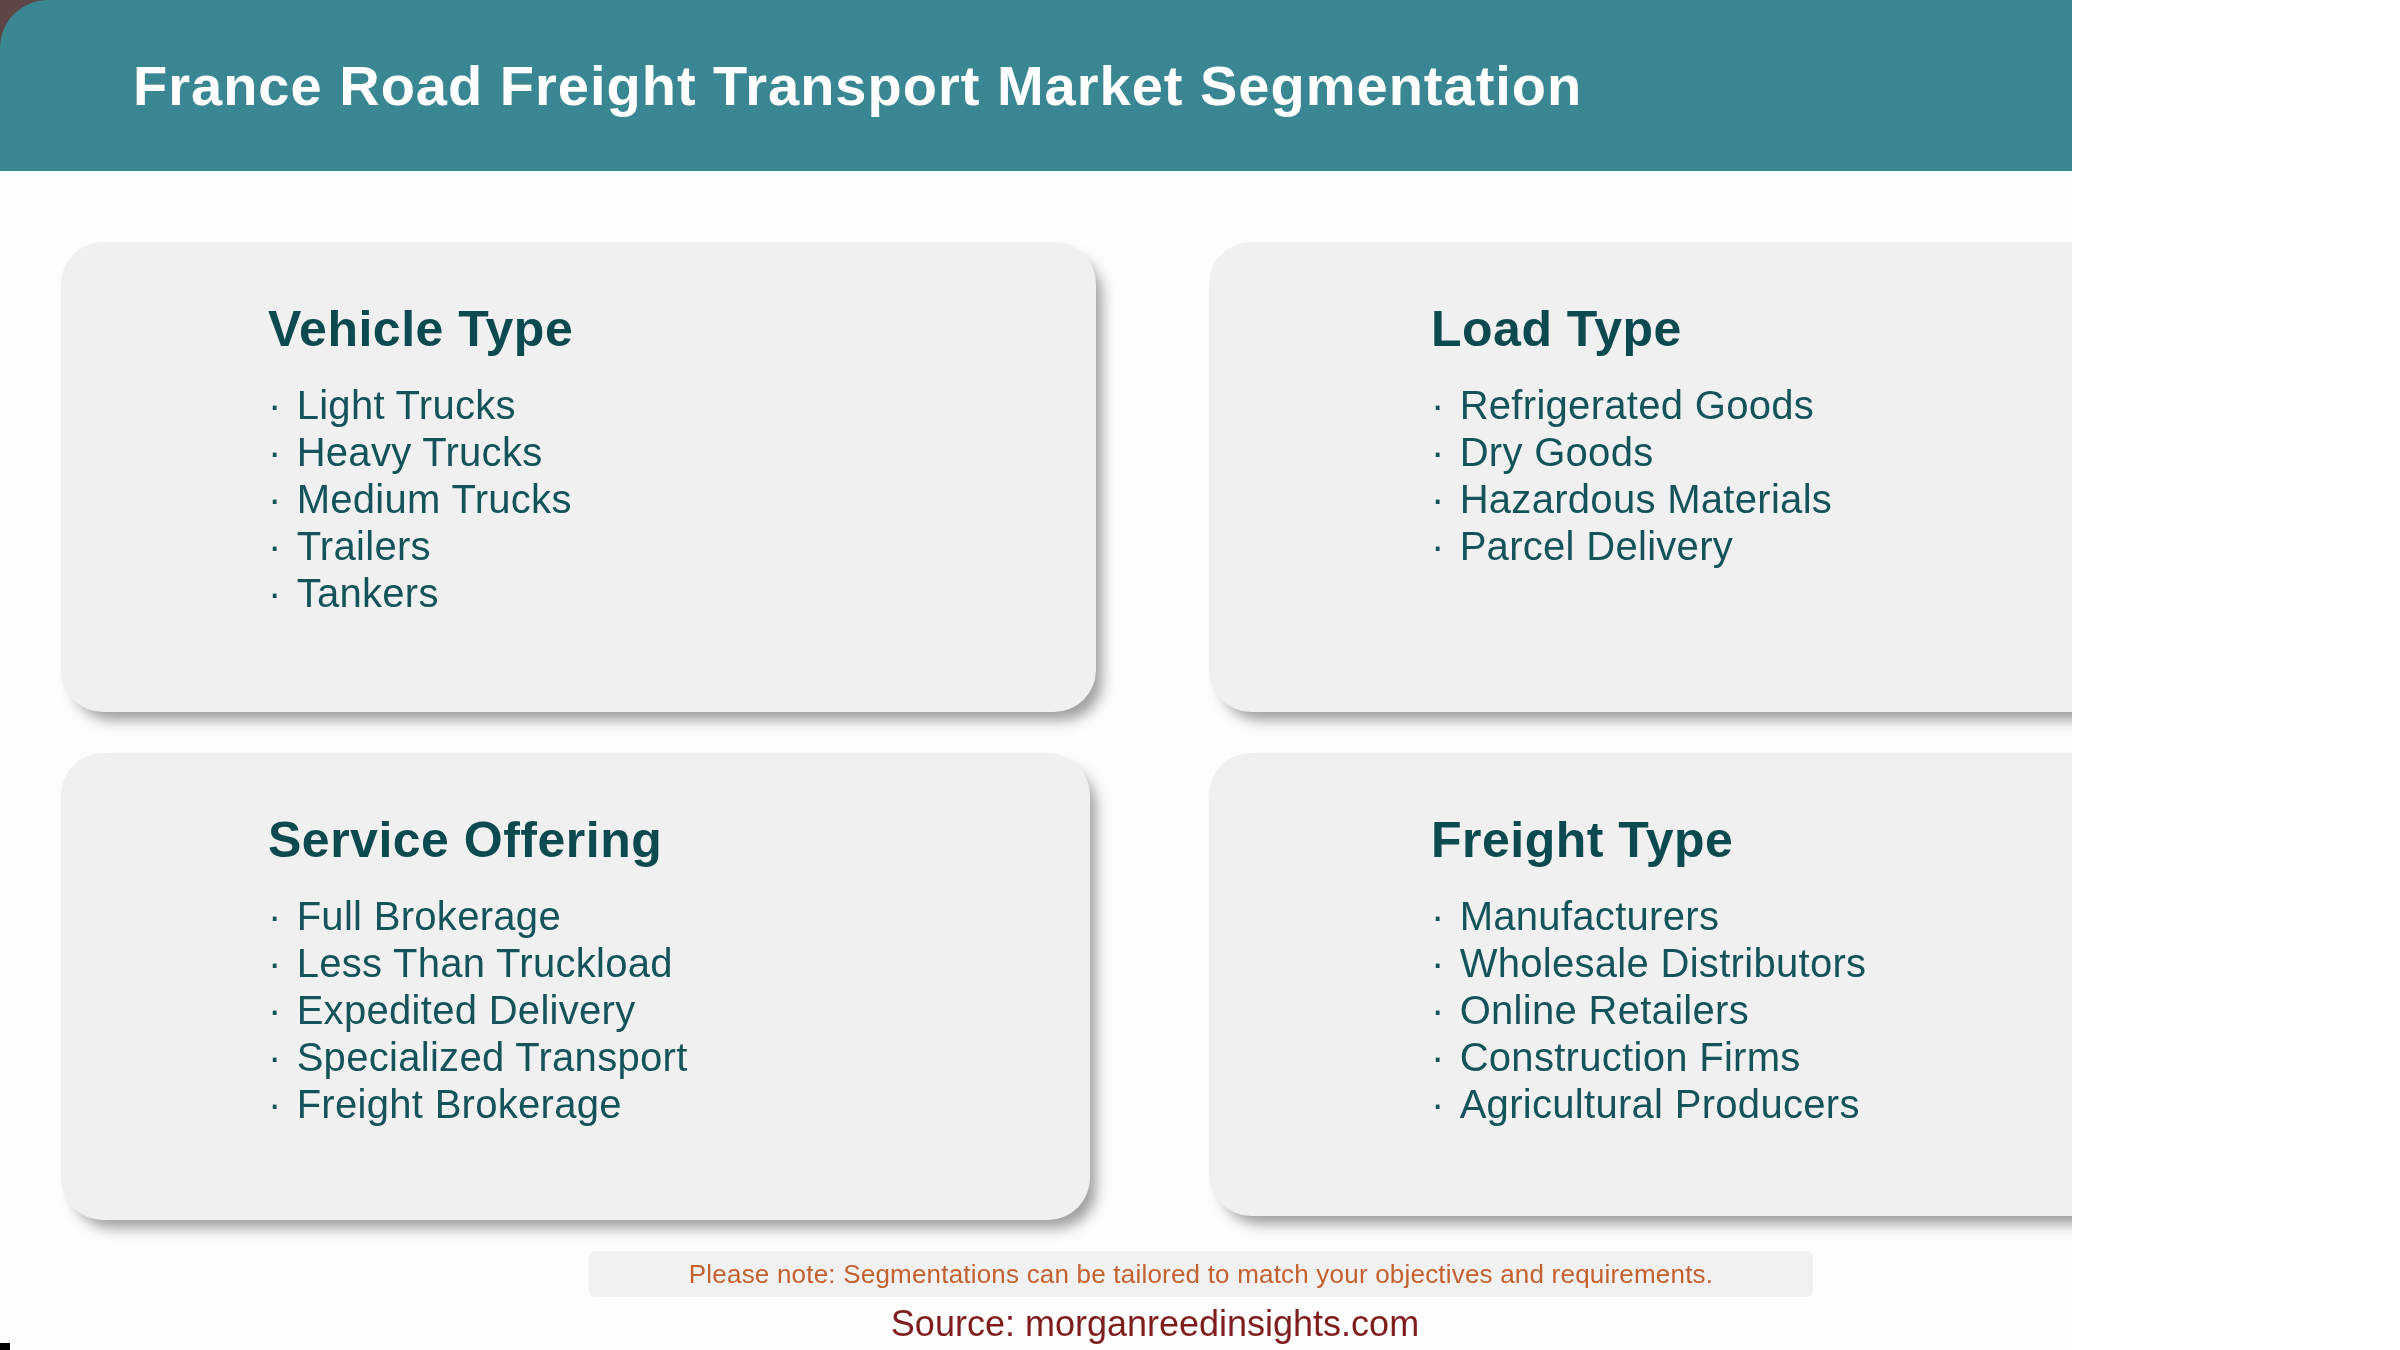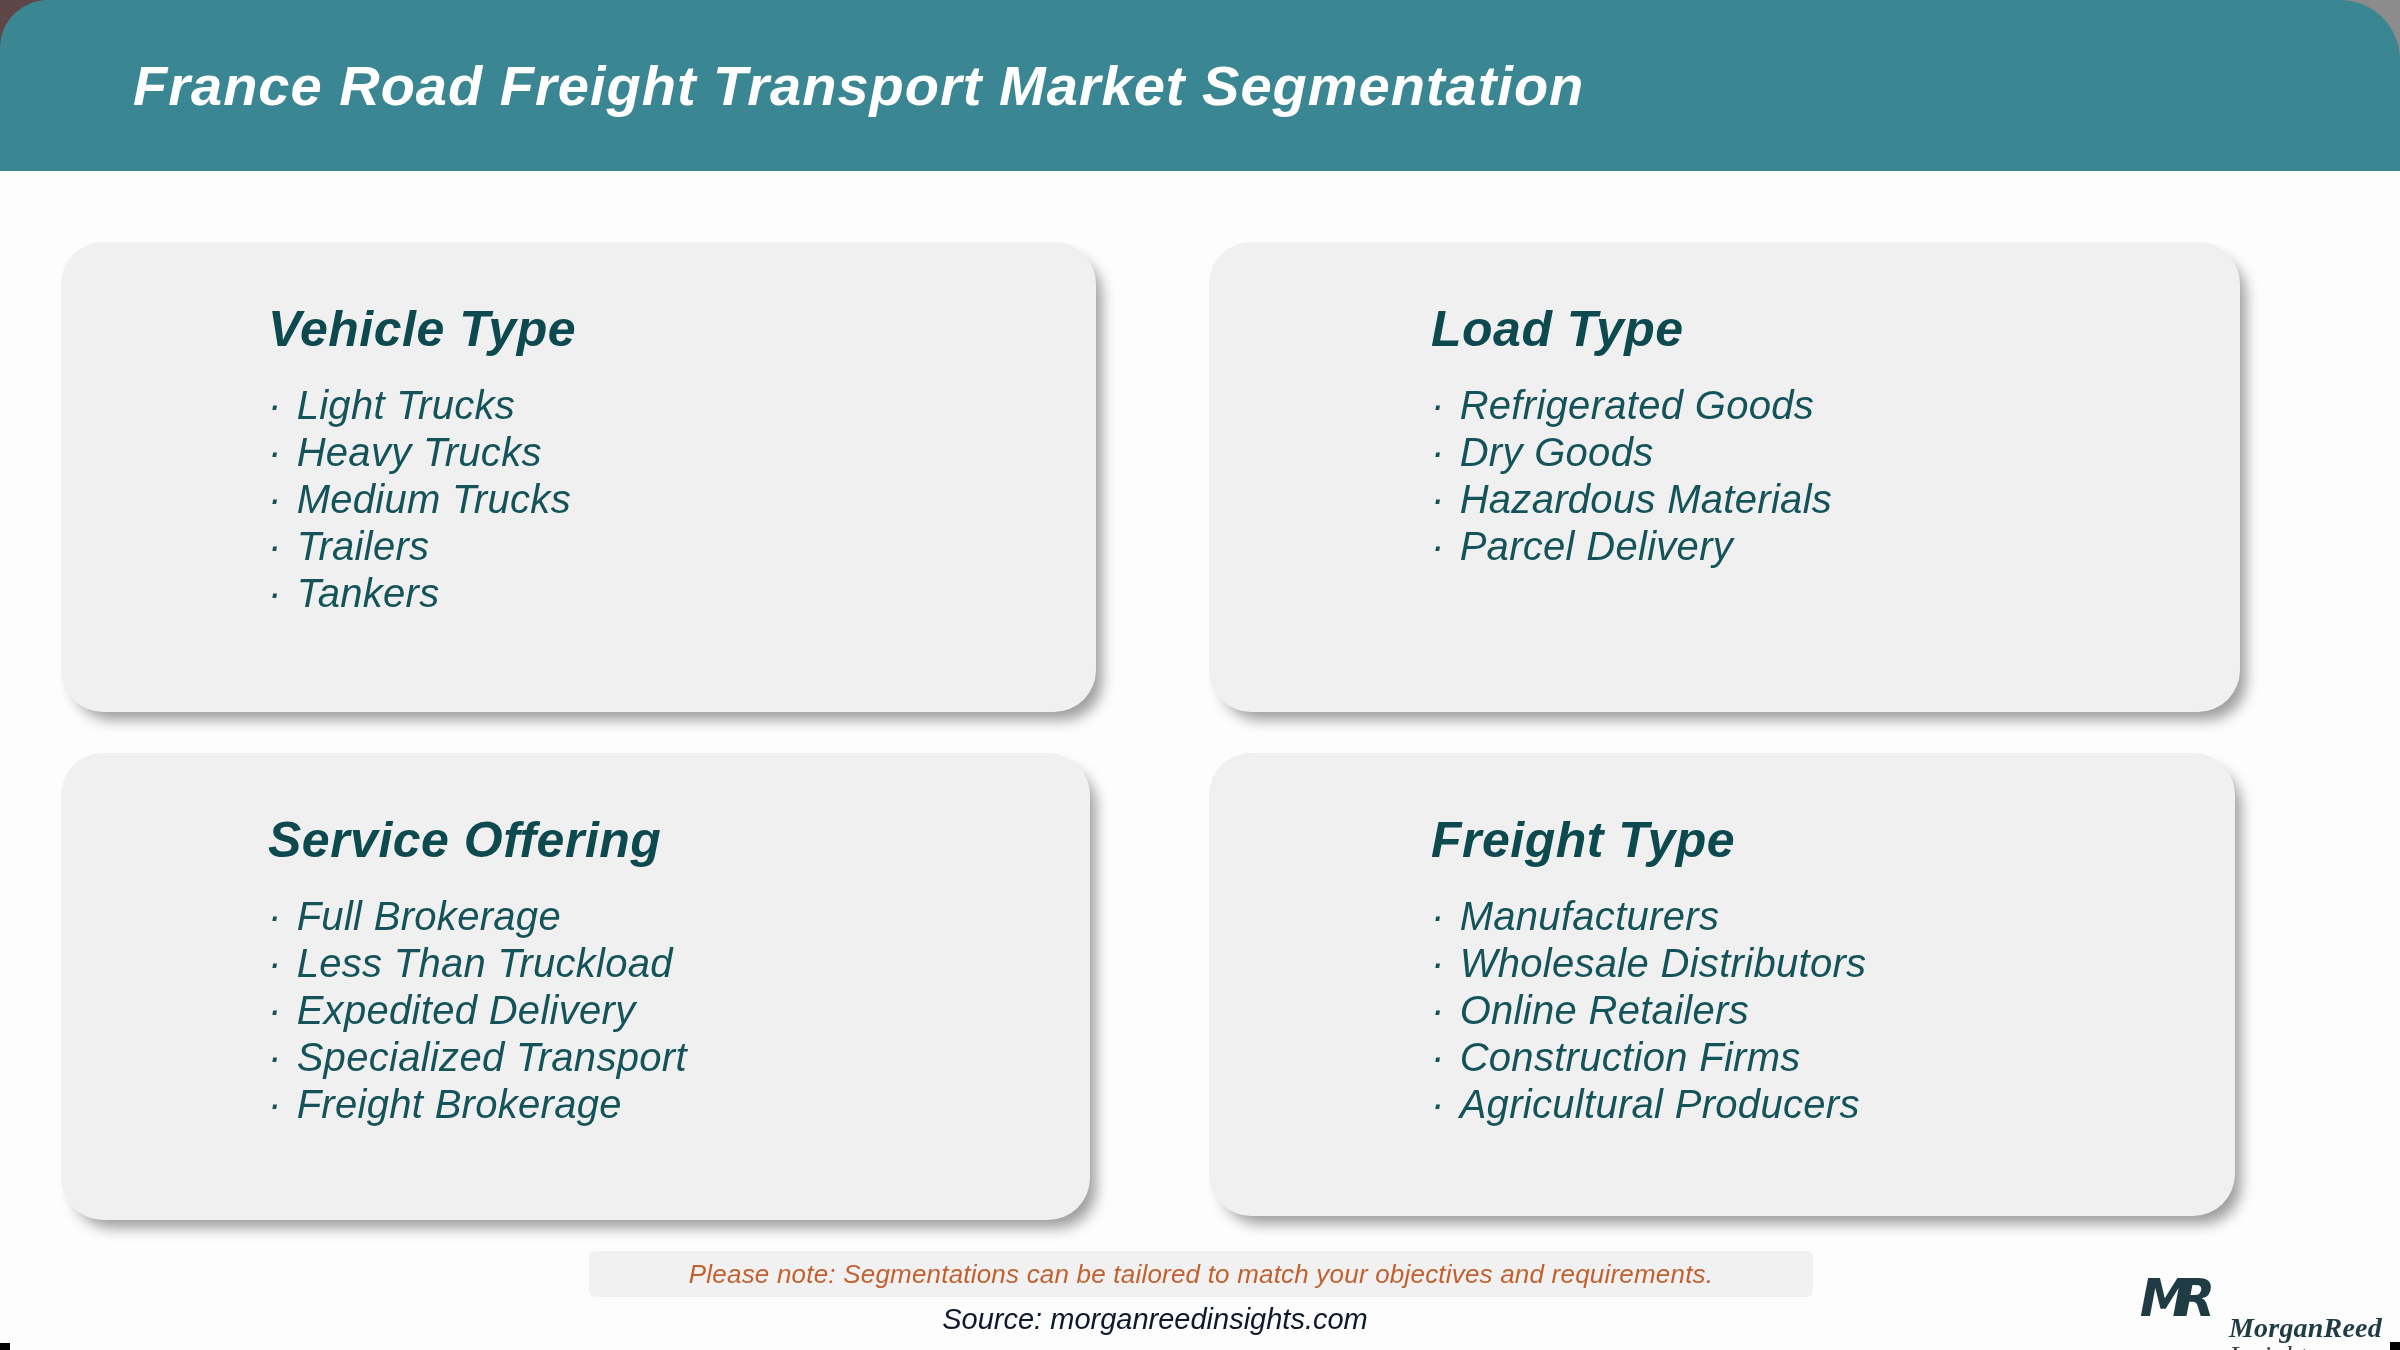--- a/index.html
+++ b/index.html
@@ -1,24 +1,23 @@
 <!DOCTYPE html>
 <html><head>
 <meta charset="utf-8">
 <style>
   * { margin: 0; padding: 0; box-sizing: border-box; }
   html, body { background: #ffffff; }
   .canvas {
     position: relative;
-    width: 2400px;
+    width: 2072px;
     height: 1350px;
     background: #fdfdfd;
     overflow: hidden;
     font-family: "Liberation Sans", sans-serif;
-    font-style: italic;
   }
 
   
   .corner { position: absolute; top: 0; width: 70px; height: 70px; }
   .corner-tl { left: 0; background: #5f4646; }
   .corner-tr { right: 0; background: #8c8c8c; }
 
   .header {
     position: absolute;
     top: 0; left: 0;
@@ -78,22 +77,22 @@
     color: #c2612f;
     font-size: 26px;
     letter-spacing: 0.2px;
   }
 
   .source {
     position: absolute;
     left: 0; top: 1303px;
     width: 2310px;
     text-align: center;
-    color: #0f172a;
-    font-size: 29px;
+    color: #7f1d1d;
+    font-size: 36px;
   }
 
   .logo {
     position: absolute;
     left: 2138px; top: 1270px;
     display: flex;
     align-items: flex-start;
   }
   .mono { width: 84px; height: 54px; margin-top: 2px; }
   .mono text {

